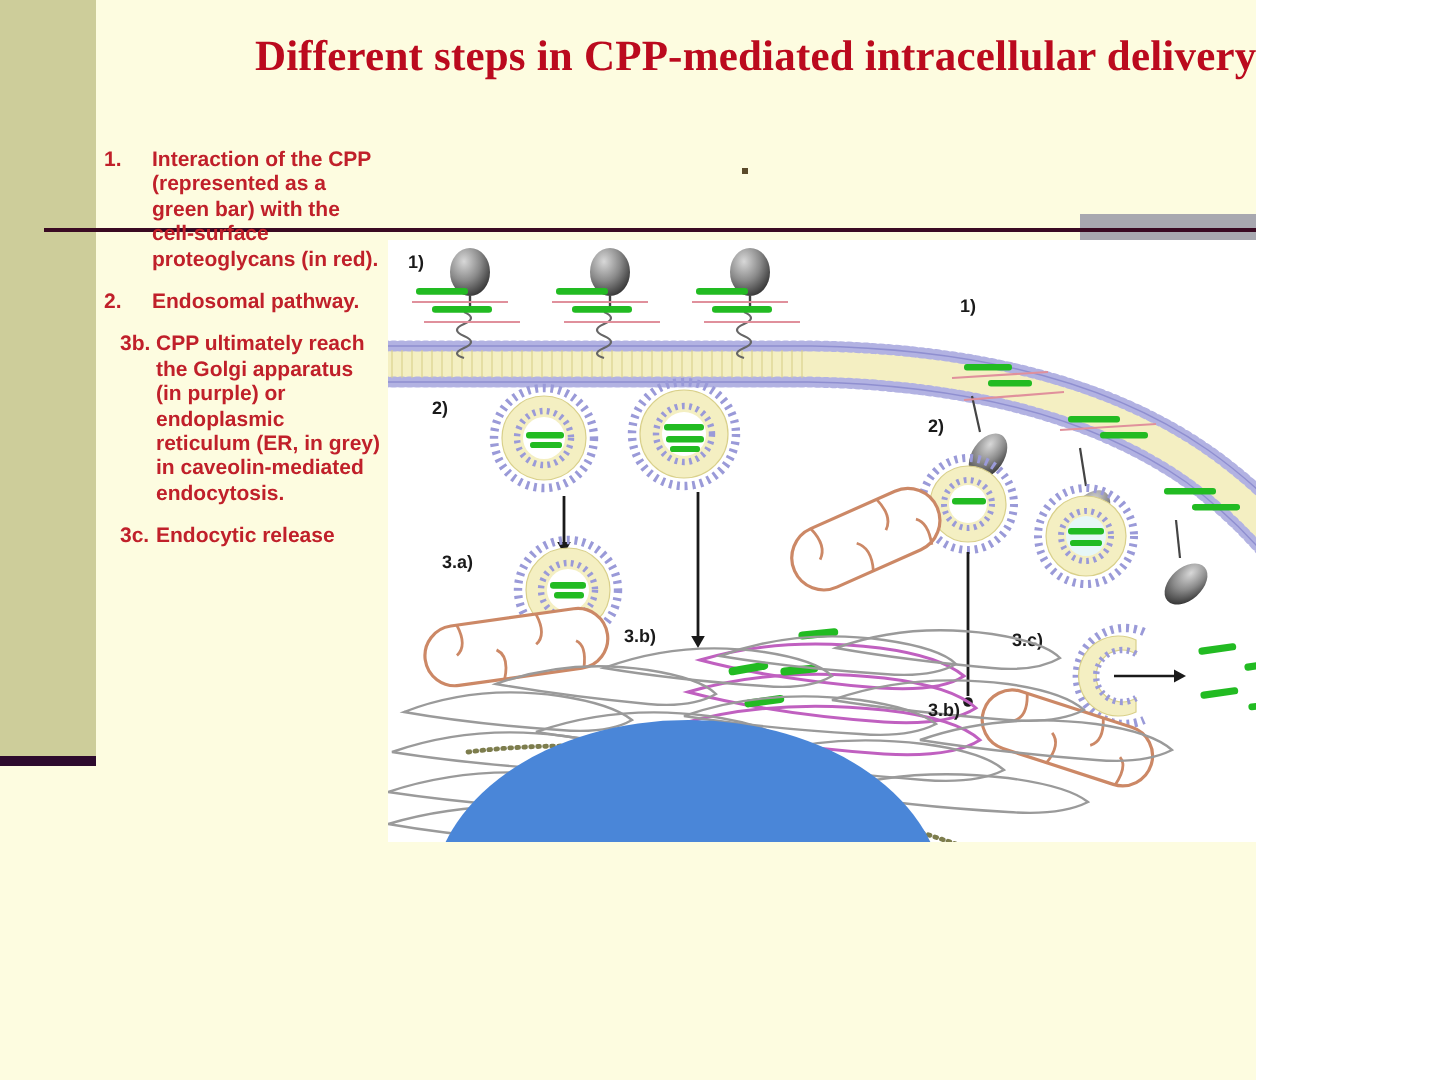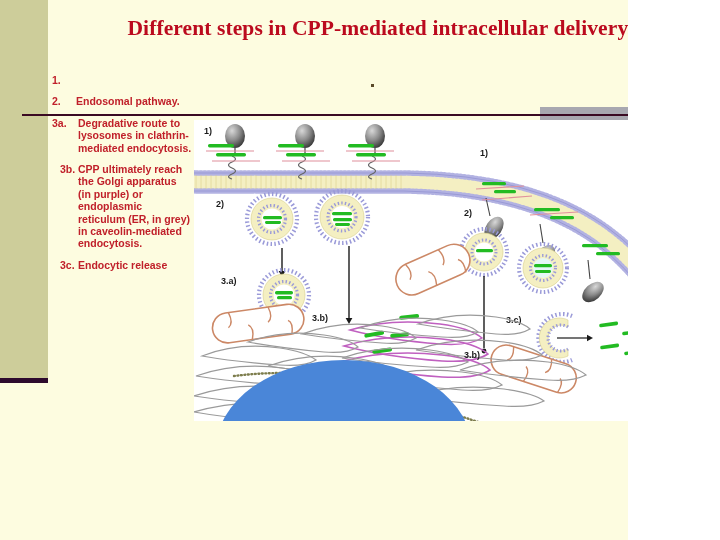--- a/index.html
+++ b/index.html
@@ -130,28 +130,25 @@
 
   <div id="title"><span>Different steps in CPP-mediated intracellular delivery</span><span class="period">.</span></div>
 
   <div id="rule-grey"></div>
   <div id="rule-line"></div>
   <div id="dot-artifact"></div>
 
   <div id="steps">
     <div class="step">
       <div class="step-num">1.</div>
+      <div class="step-body">Interaction of the  CPP (represented as a green bar) with the cell-surface proteoglycans (in red).</div>
     </div>
     <div class="step">
       <div class="step-num">2.</div>
       <div class="step-body"> Endosomal pathway.</div>
-    </div>
-    <div class="step">
-      <div class="step-num wide">3a.</div>
-      <div class="step-body">Degradative route to lysosomes in clathrin-mediated endocytosis.</div>
     </div>
     <div class="step indent-c">
       <div class="step-num wide">3b.</div>
       <div class="step-body">CPP ultimately reach the Golgi apparatus (in purple) or endoplasmic reticulum (ER, in grey) in caveolin-mediated endocytosis.</div>
     </div>
     <div class="step indent-c">
       <div class="step-num wide">3c.</div>
       <div class="step-body">Endocytic release</div>
     </div>
   </div>

